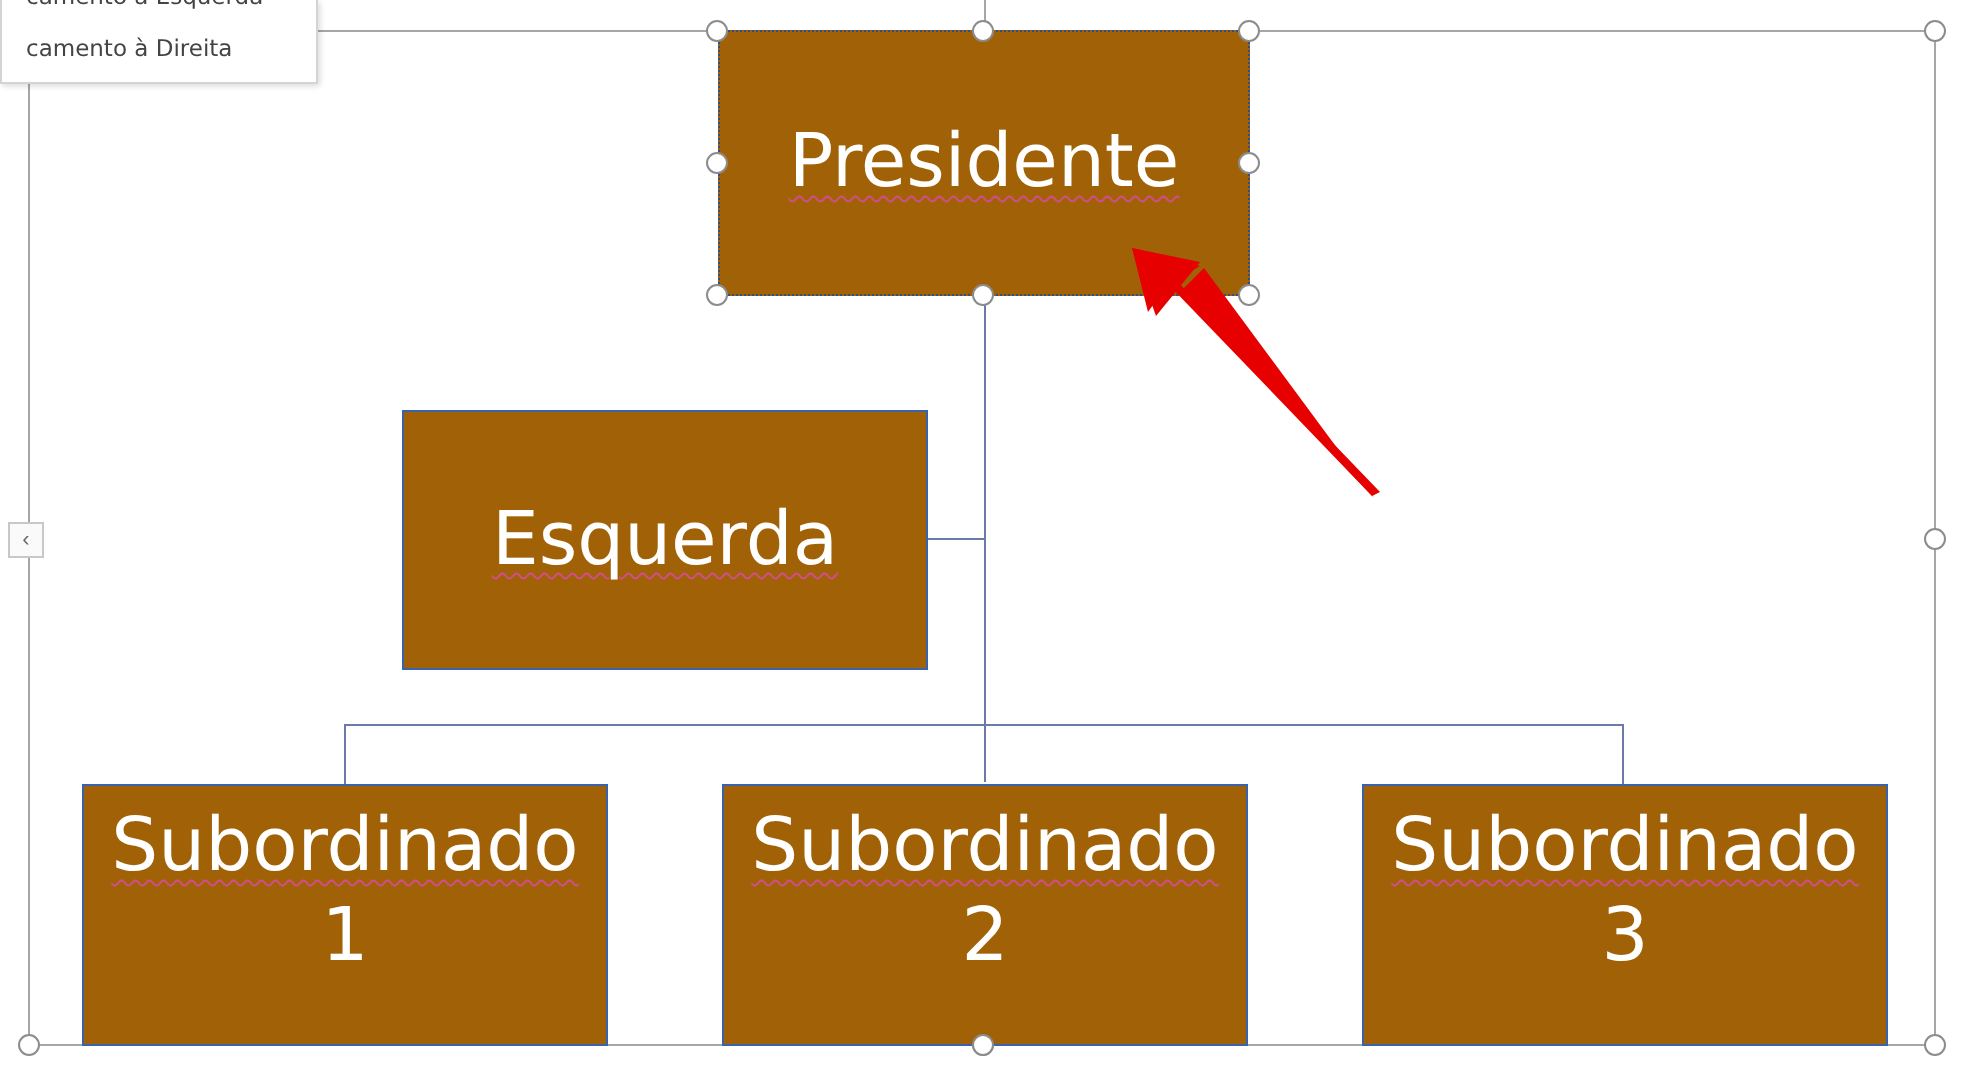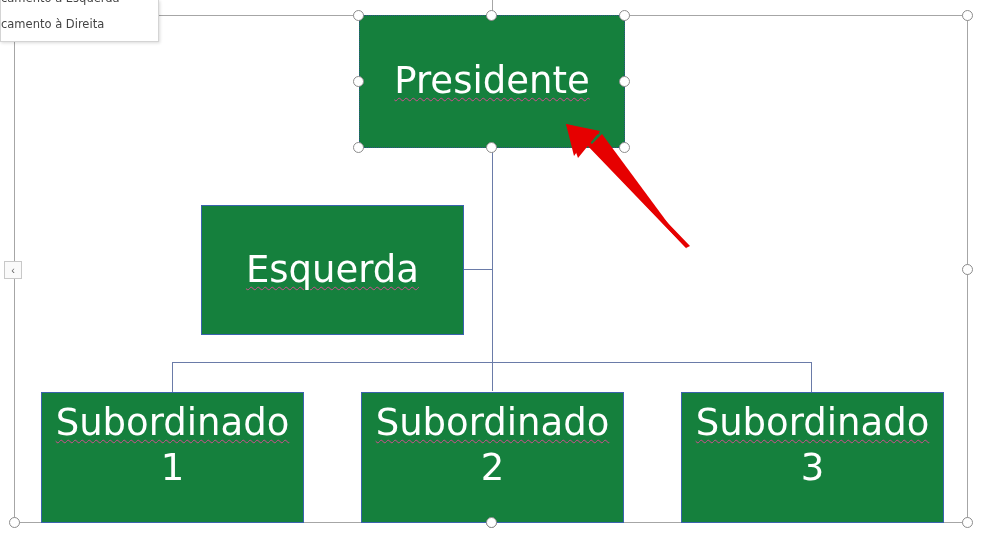--- a/index.html
+++ b/index.html
@@ -1,25 +1,25 @@
 <!DOCTYPE html>
 <html><head>
   <meta charset="utf-8">
   <style>
     html, body { margin:0; padding:0; }
     body { width:984px; height:535px; position:relative; overflow:hidden; background:#ffffff; font-family:"Liberation Sans", sans-serif; }
     .abs { position:absolute; }
     .frame-line { position:absolute; background:#a6a6a6; }
     .conn { position:absolute; background:#6a7ba8; }
-    .node { position:absolute; background:#15803d; color:#ffffff; display:flex; flex-direction:column; align-items:center; justify-content:center; text-align:center; box-sizing:border-box; border:1px solid #3a63ad; }
+    .node { position:absolute; background:#a16207; color:#ffffff; display:flex; flex-direction:column; align-items:center; justify-content:center; text-align:center; box-sizing:border-box; border:1px solid #3a63ad; }
     .node .lbl { font-family:"DejaVu Sans", sans-serif; line-height:1.1; text-decoration:underline wavy #d24c8f; text-decoration-thickness:1px; text-underline-offset:4px; }
     .node .num { font-family:"DejaVu Sans", sans-serif; line-height:1.1; margin-top:4px; }
     .handle { position:absolute; width:11px; height:11px; border-radius:50%; border:1.5px solid #8c8c8c; background:#fff; box-sizing:border-box; }
     .menu { position:absolute; left:0; top:0; width:157px; height:41px; background:#fff; border:1px solid #d4d4d4; border-top:none; box-shadow:1px 1px 3px rgba(0,0,0,0.15); font-size:12px; color:#444; }
-    .menu .item { position:absolute; left:0; white-space:nowrap; font-family:"DejaVu Sans", sans-serif; font-size:11.5px; }
+    .menu .item { position:absolute; left:12px; white-space:nowrap; font-family:"DejaVu Sans", sans-serif; font-size:11.5px; }
     .collapse-btn { position:absolute; left:4px; top:261px; width:18px; height:18px; border:1px solid #c8c8c8; background:#fafafa; box-sizing:border-box; display:flex; align-items:center; justify-content:center; font-size:11px; color:#666; }
   </style>
 </head>
 <body>
 
 <div class="frame-line" style="left:14px; top:15px; width:953px; height:1px;"></div>
 <div class="frame-line" style="left:14px; top:522px; width:953px; height:1px;"></div>
 <div class="frame-line" style="left:14px; top:15px; width:1px; height:508px;"></div>
 <div class="frame-line" style="left:967px; top:15px; width:1px; height:508px;"></div>
 

